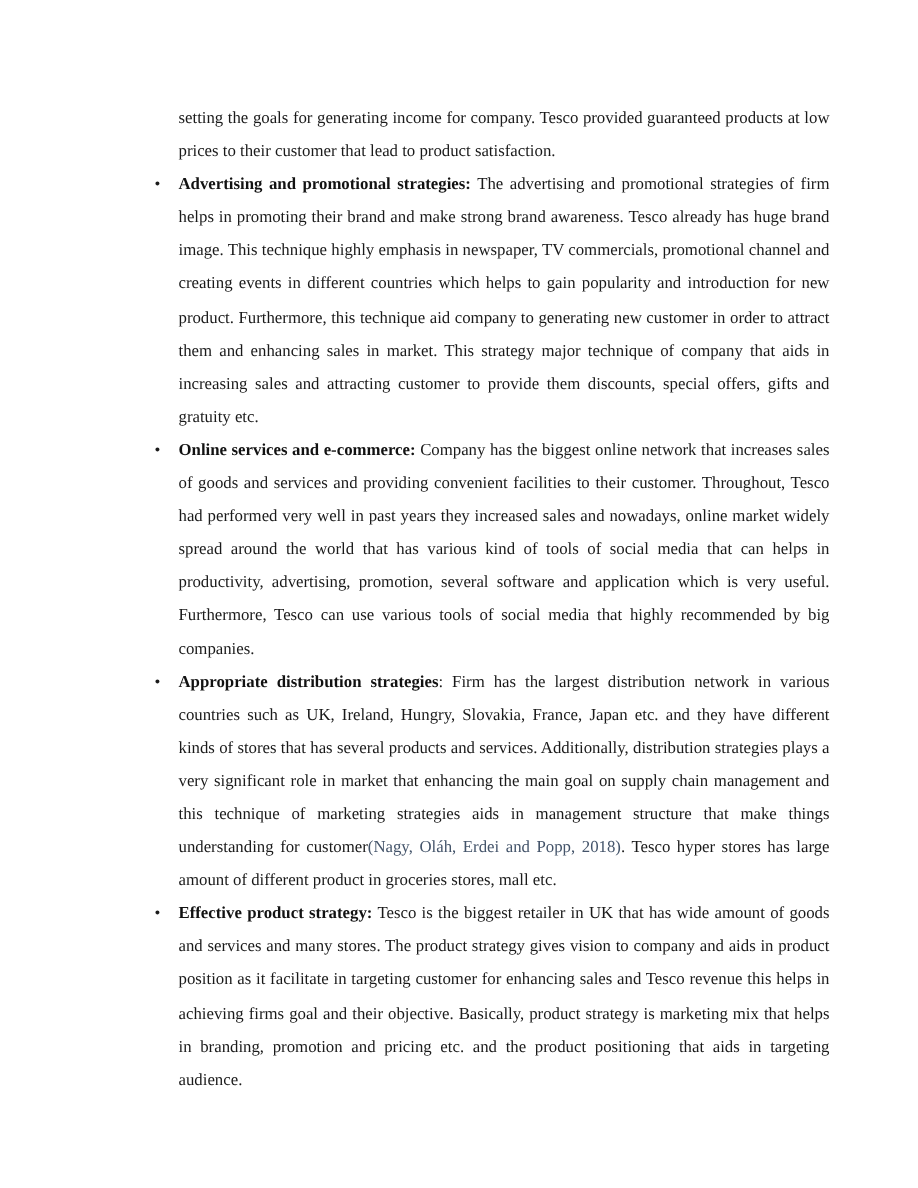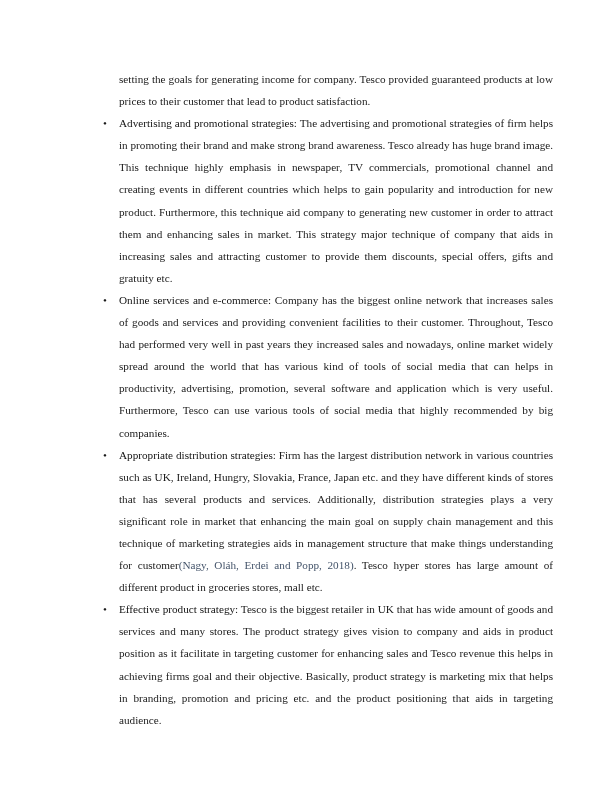--- a/index.html
+++ b/index.html
@@ -59,21 +59,21 @@
     left: -16px;
     top: 0;
     width: 10px;
     font-size: 11.2px;
     line-height: 22.1px;
     color: #1a1a1a;
     text-align: left;
     user-select: none;
   }
   .run-in-head {
-    font-weight: normal;
+    font-weight: bold;
     color: #121212;
   }
   .citation {
     color: #44546a;
   }
   .body-text {
     color: #1a1a1a;
   }
 </style>
 </head>

